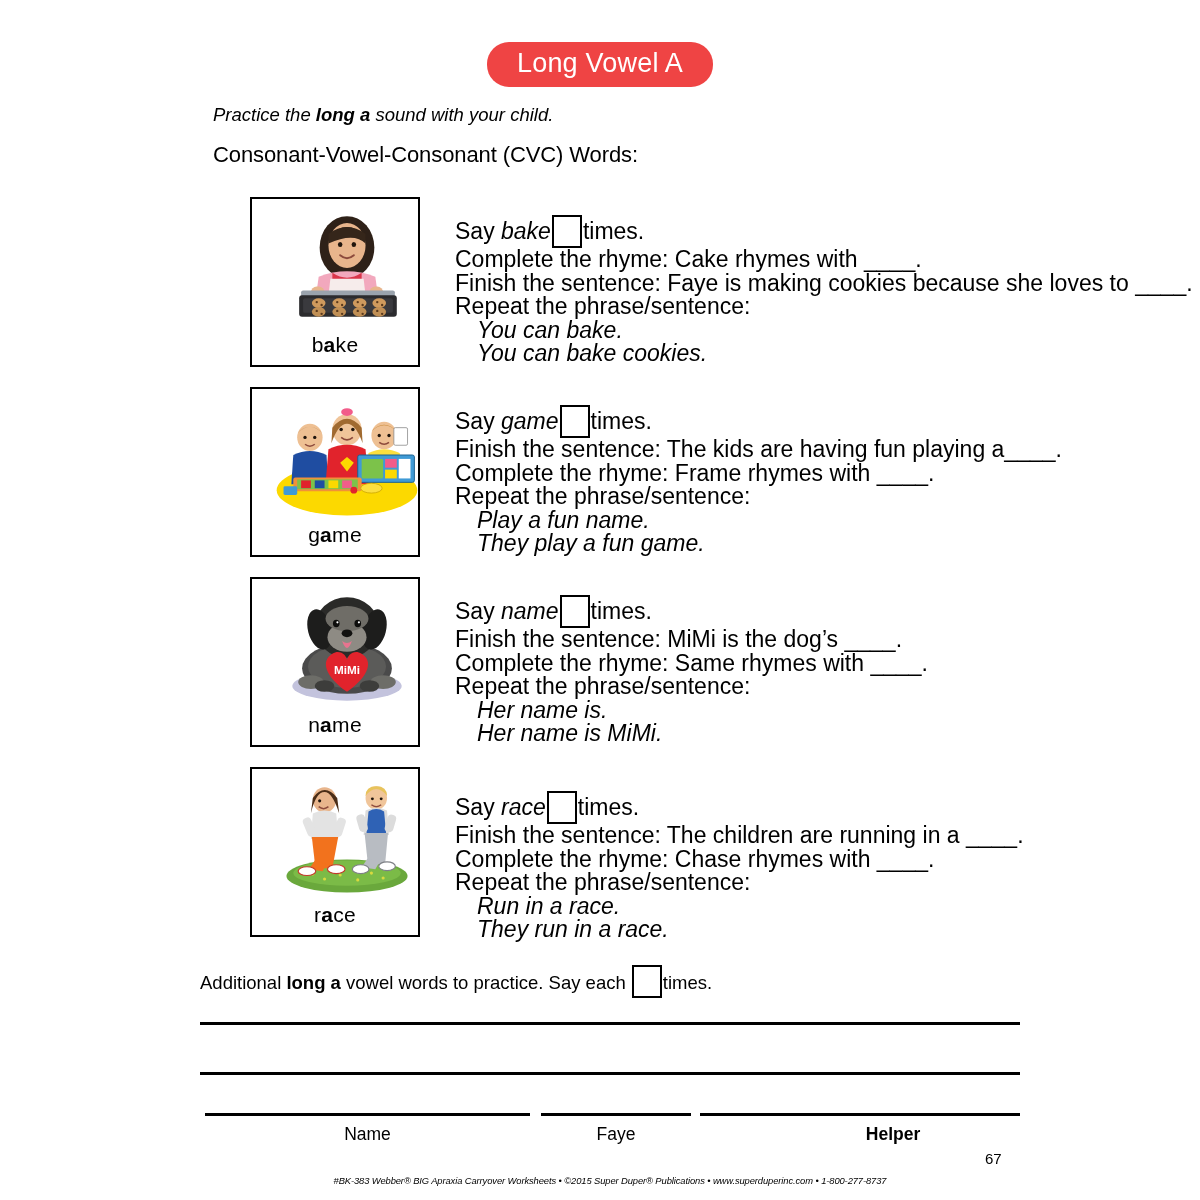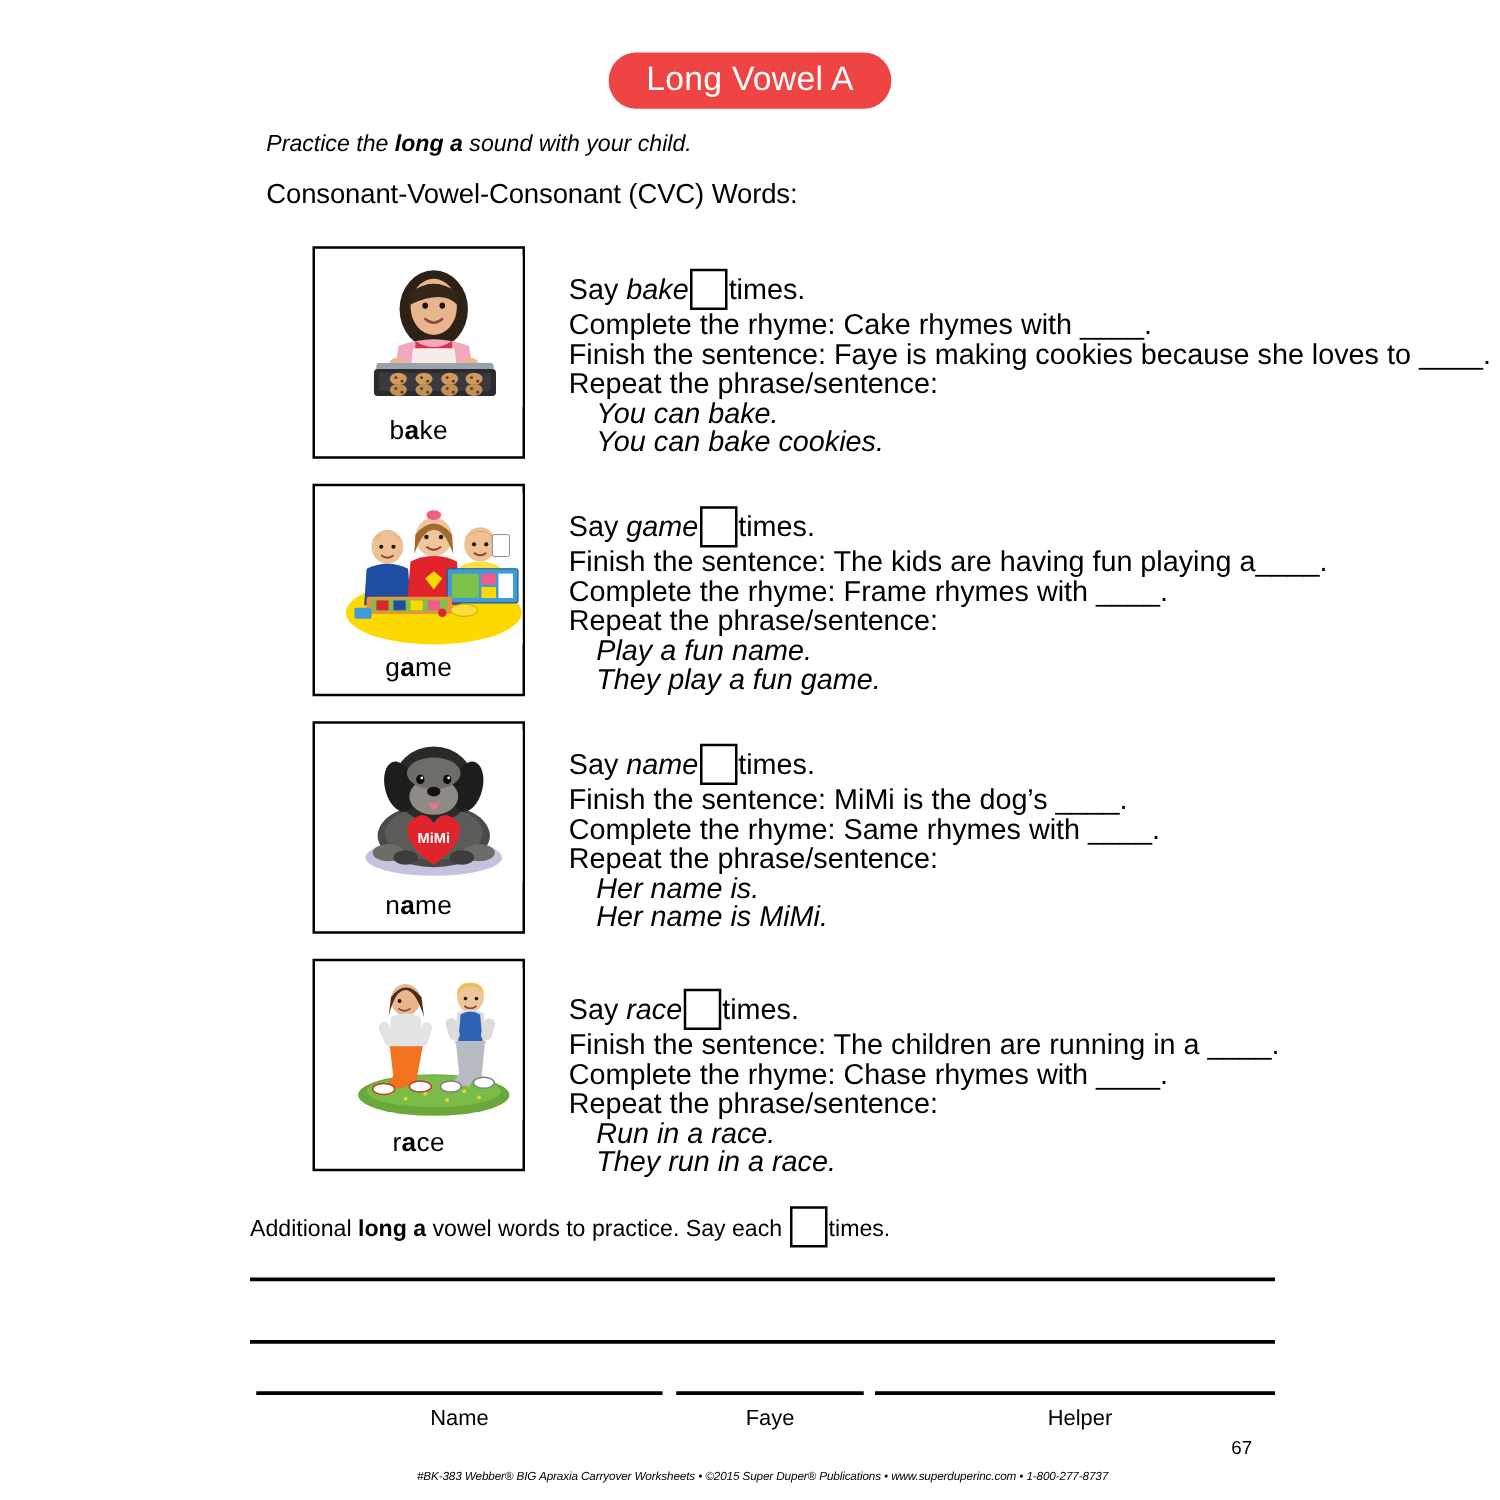--- a/index.html
+++ b/index.html
@@ -151,21 +151,21 @@
   .sig-help { left: 700px; width: 320px; }
 
   .siglabel {
     position: absolute;
     top: 1124px;
     font-size: 17.5px;
     text-align: center;
   }
   .lbl-name { left: 205px; width: 325px; }
   .lbl-date { left: 541px; width: 150px; }
-  .lbl-help { left: 704px; width: 320px; }
+  .lbl-help { left: 733px; width: 320px; font-weight: bold; }
 
   .copyright {
     position: absolute;
     left: 200px;
     top: 1158px;
     width: 820px;
     text-align: center;
     font-size: 9.4px;
     font-style: italic;
     letter-spacing: -0.1px;

